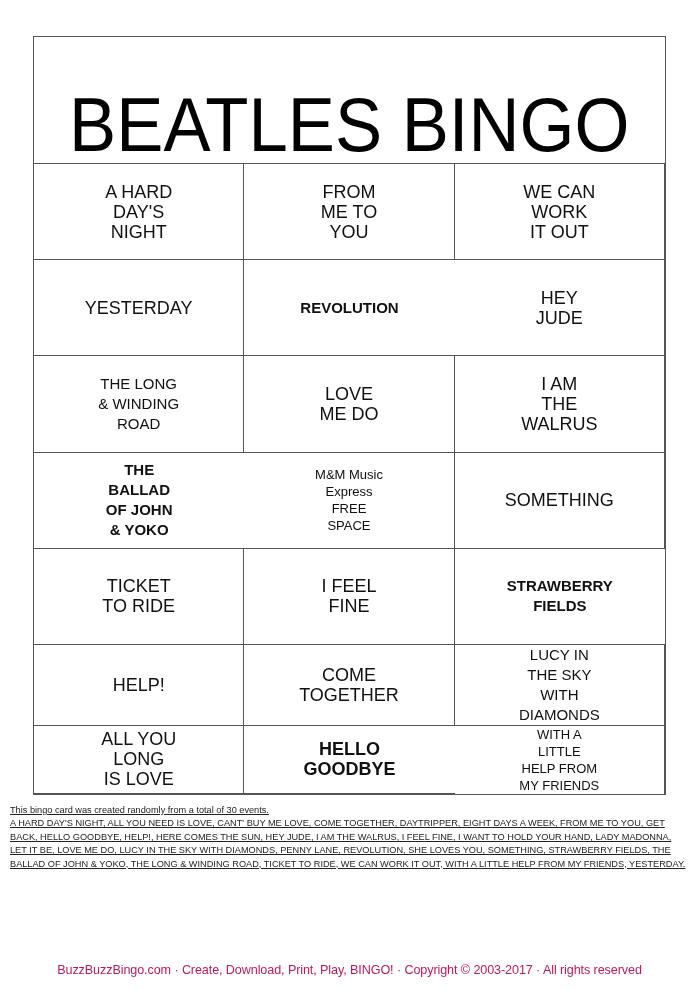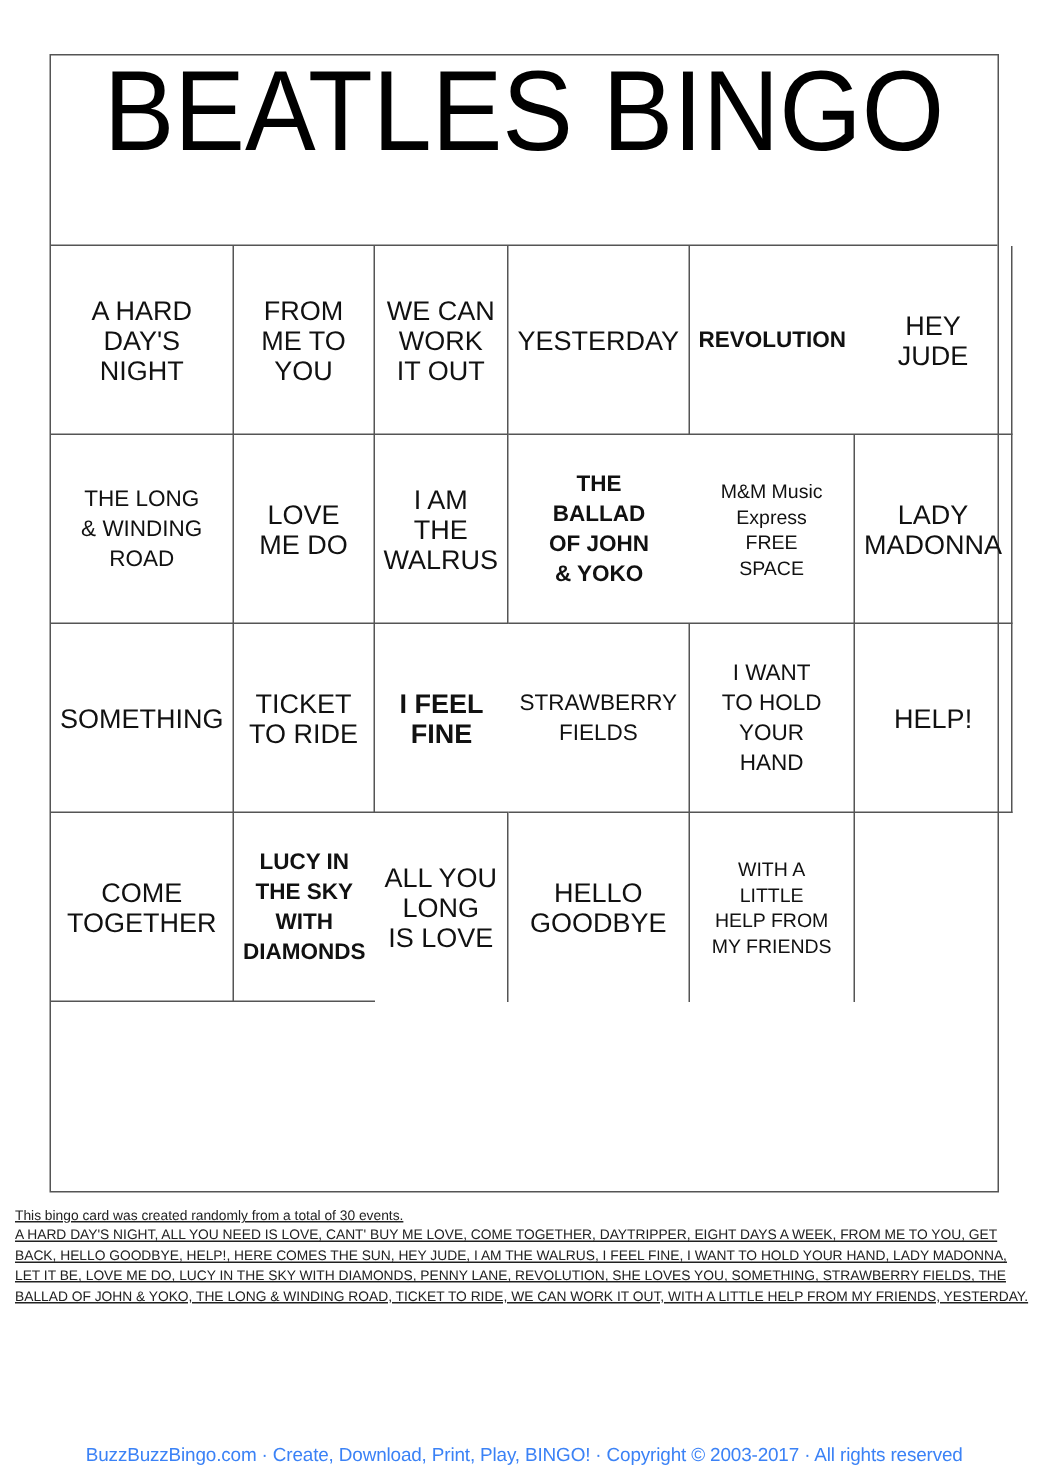--- a/index.html
+++ b/index.html
@@ -25,39 +25,39 @@
     border: 1px solid #555555;
   }
   .title-row {
     position: absolute;
     left: 0;
     top: 0;
     width: 631px;
     height: 126px;
     border-bottom: 1px solid #555555;
     display: flex;
-    align-items: flex-start;
+    align-items: flex-end;
     justify-content: center;
   }
   .title {
     font-size: 76px;
     letter-spacing: 0px;
     line-height: 1;
     color: #000000;
     transform: scaleX(0.93);
     white-space: nowrap;
   }
   .grid {
     position: absolute;
     left: 0;
     top: 127px;
     width: 631px;
     height: 630px;
     display: grid;
-    grid-template-columns: repeat(6, 1fr);
+    grid-template-columns: repeat(3, 1fr);
     grid-template-rows: repeat(5, 1fr);
   }
   .cell {
     box-sizing: border-box;
     border-right: 1px solid #555555;
     border-bottom: 1px solid #555555;
     display: flex;
     align-items: center;
     justify-content: center;
     text-align: center;
@@ -85,21 +85,21 @@
     text-decoration: underline;
   }
   .fineprint p { margin: 0; }
   .footer {
     position: absolute;
     left: 0;
     top: 963px;
     width: 699px;
     text-align: center;
     font-size: 12.6px;
-    color: #3b82f6;
+    color: #be185d;
     letter-spacing: -0.1px;
   }
 </style>
 </head>
 <body>
 
 <div class="card">
   <div class="title-row">
     <div class="title">BEATLES BINGO</div>
   </div>
@@ -151,44 +151,34 @@
 OF JOHN
 &amp; YOKO</span>
       </div>
     <div class="cell">
         <span class="cell-text fs-xs">M&amp;M Music
 Express
 FREE
 SPACE</span>
       </div>
     <div class="cell">
-        <span class="cell-text fs-lg">LADY
-MADONNA</span>
-      </div>
-    <div class="cell">
         <span class="cell-text fs-lg">SOMETHING</span>
       </div>
 
     <div class="cell">
         <span class="cell-text fs-lg">TICKET
 TO RIDE</span>
       </div>
     <div class="cell">
         <span class="cell-text fs-lg">I FEEL
 FINE</span>
       </div>
     <div class="cell">
         <span class="cell-text fs-sm">STRAWBERRY
 FIELDS</span>
-      </div>
-    <div class="cell">
-        <span class="cell-text fs-sm">I WANT
-TO HOLD
-YOUR
-HAND</span>
       </div>
     <div class="cell">
         <span class="cell-text fs-lg">HELP!</span>
       </div>
 
     <div class="cell">
         <span class="cell-text fs-lg">COME
 TOGETHER</span>
       </div>
     <div class="cell">

